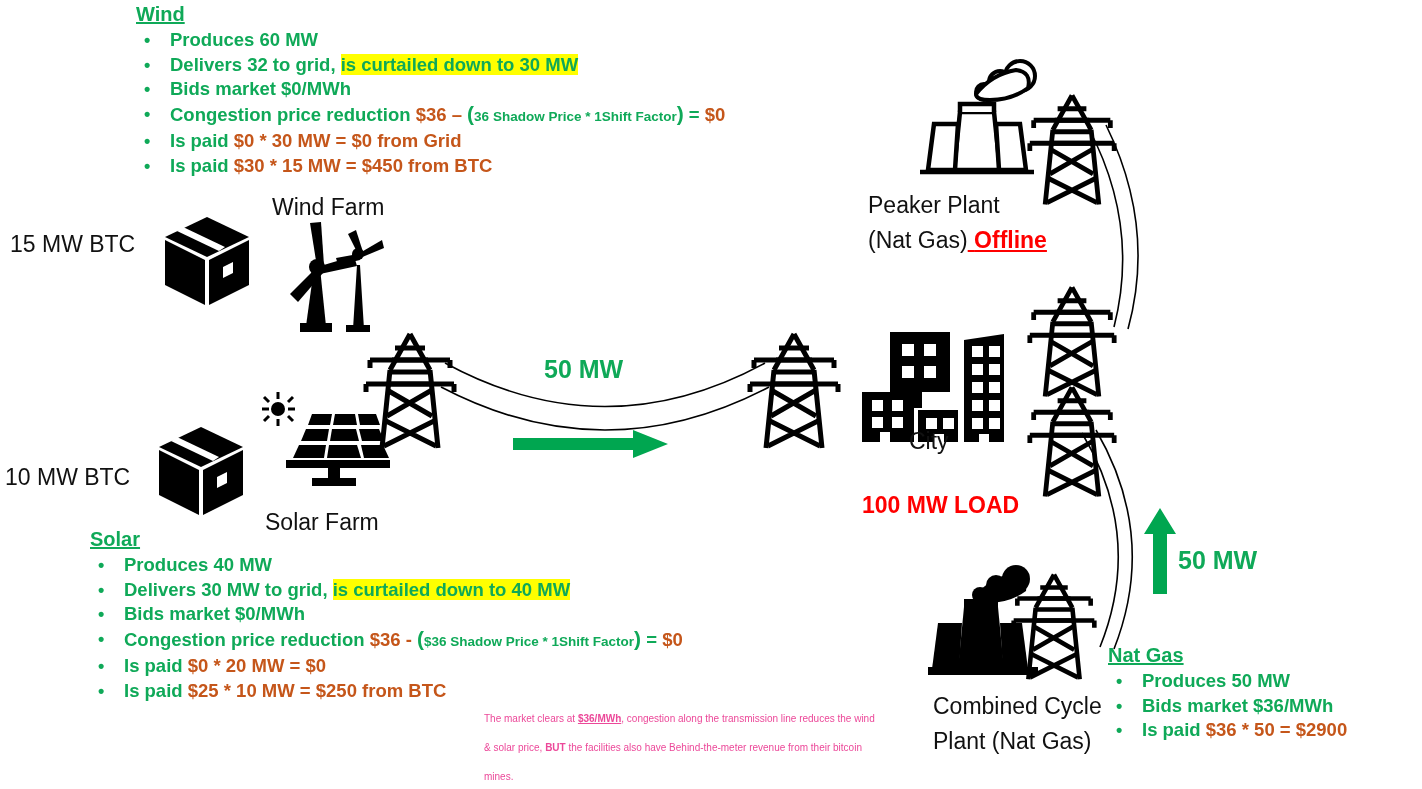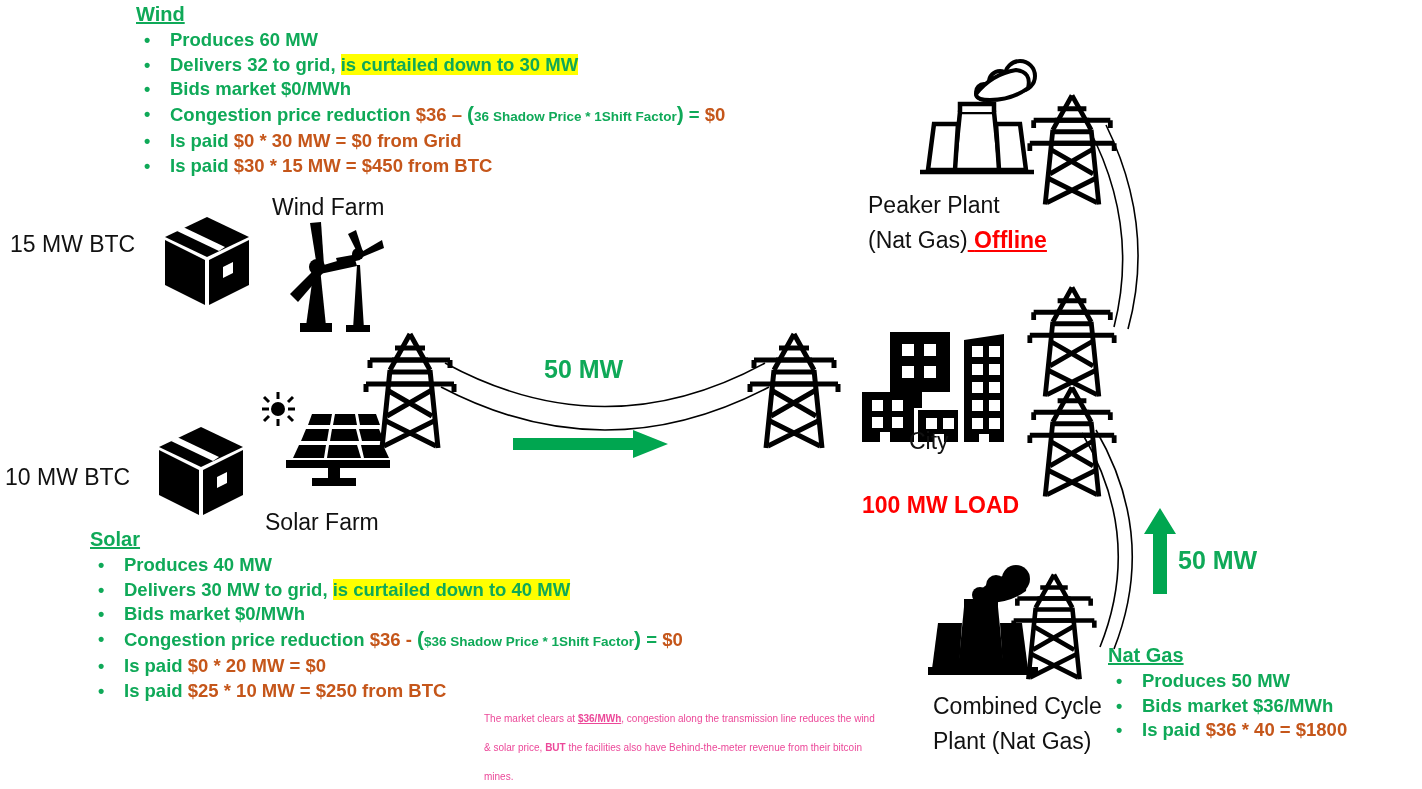--- a/index.html
+++ b/index.html
@@ -161,21 +161,21 @@
         <div class="bullet-row">
           <span class="bullet-dot">•</span>
           <span class="bullet-text"><span style="color: rgb(15, 169, 88);">Produces 50 MW</span></span>
         </div>
         <div class="bullet-row">
           <span class="bullet-dot">•</span>
           <span class="bullet-text"><span style="color: rgb(15, 169, 88);">Bids market $36/MWh</span></span>
         </div>
         <div class="bullet-row">
           <span class="bullet-dot">•</span>
-          <span class="bullet-text"><span style="color: rgb(15, 169, 88);">Is paid </span><span style="color: rgb(197, 86, 26);">$36 * 40 = $1800</span></span>
+          <span class="bullet-text"><span style="color: rgb(15, 169, 88);">Is paid </span><span style="color: rgb(197, 86, 26);">$36 * 50 = $2900</span></span>
         </div>
       </div>
   </div>
 
   <div class="abs label-plain" style="left:10px; top:229px;">15 MW BTC</div>
   <div class="abs" style="left:163px; top:215px;">
     <svg width="88" height="93" viewBox="0 0 88 93">
       <polygon points="44,2 86,22 44,42 2,22" fill="#000"></polygon>
       <polygon points="2,25 42,45 42,90 2,70" fill="#000"></polygon>
       <polygon points="46,45 86,25 86,70 46,90" fill="#000"></polygon>

